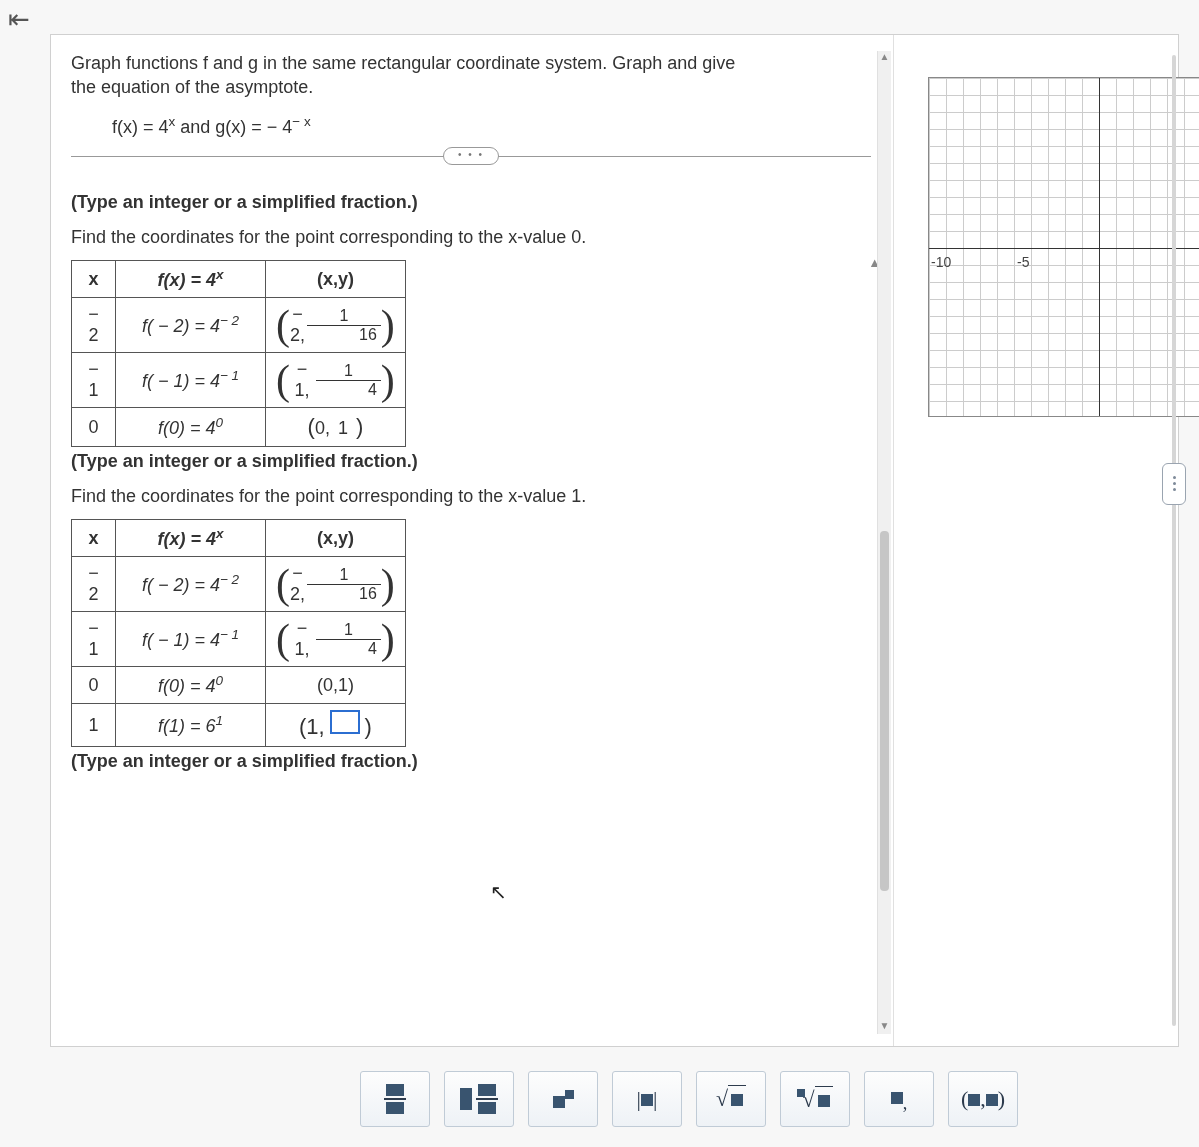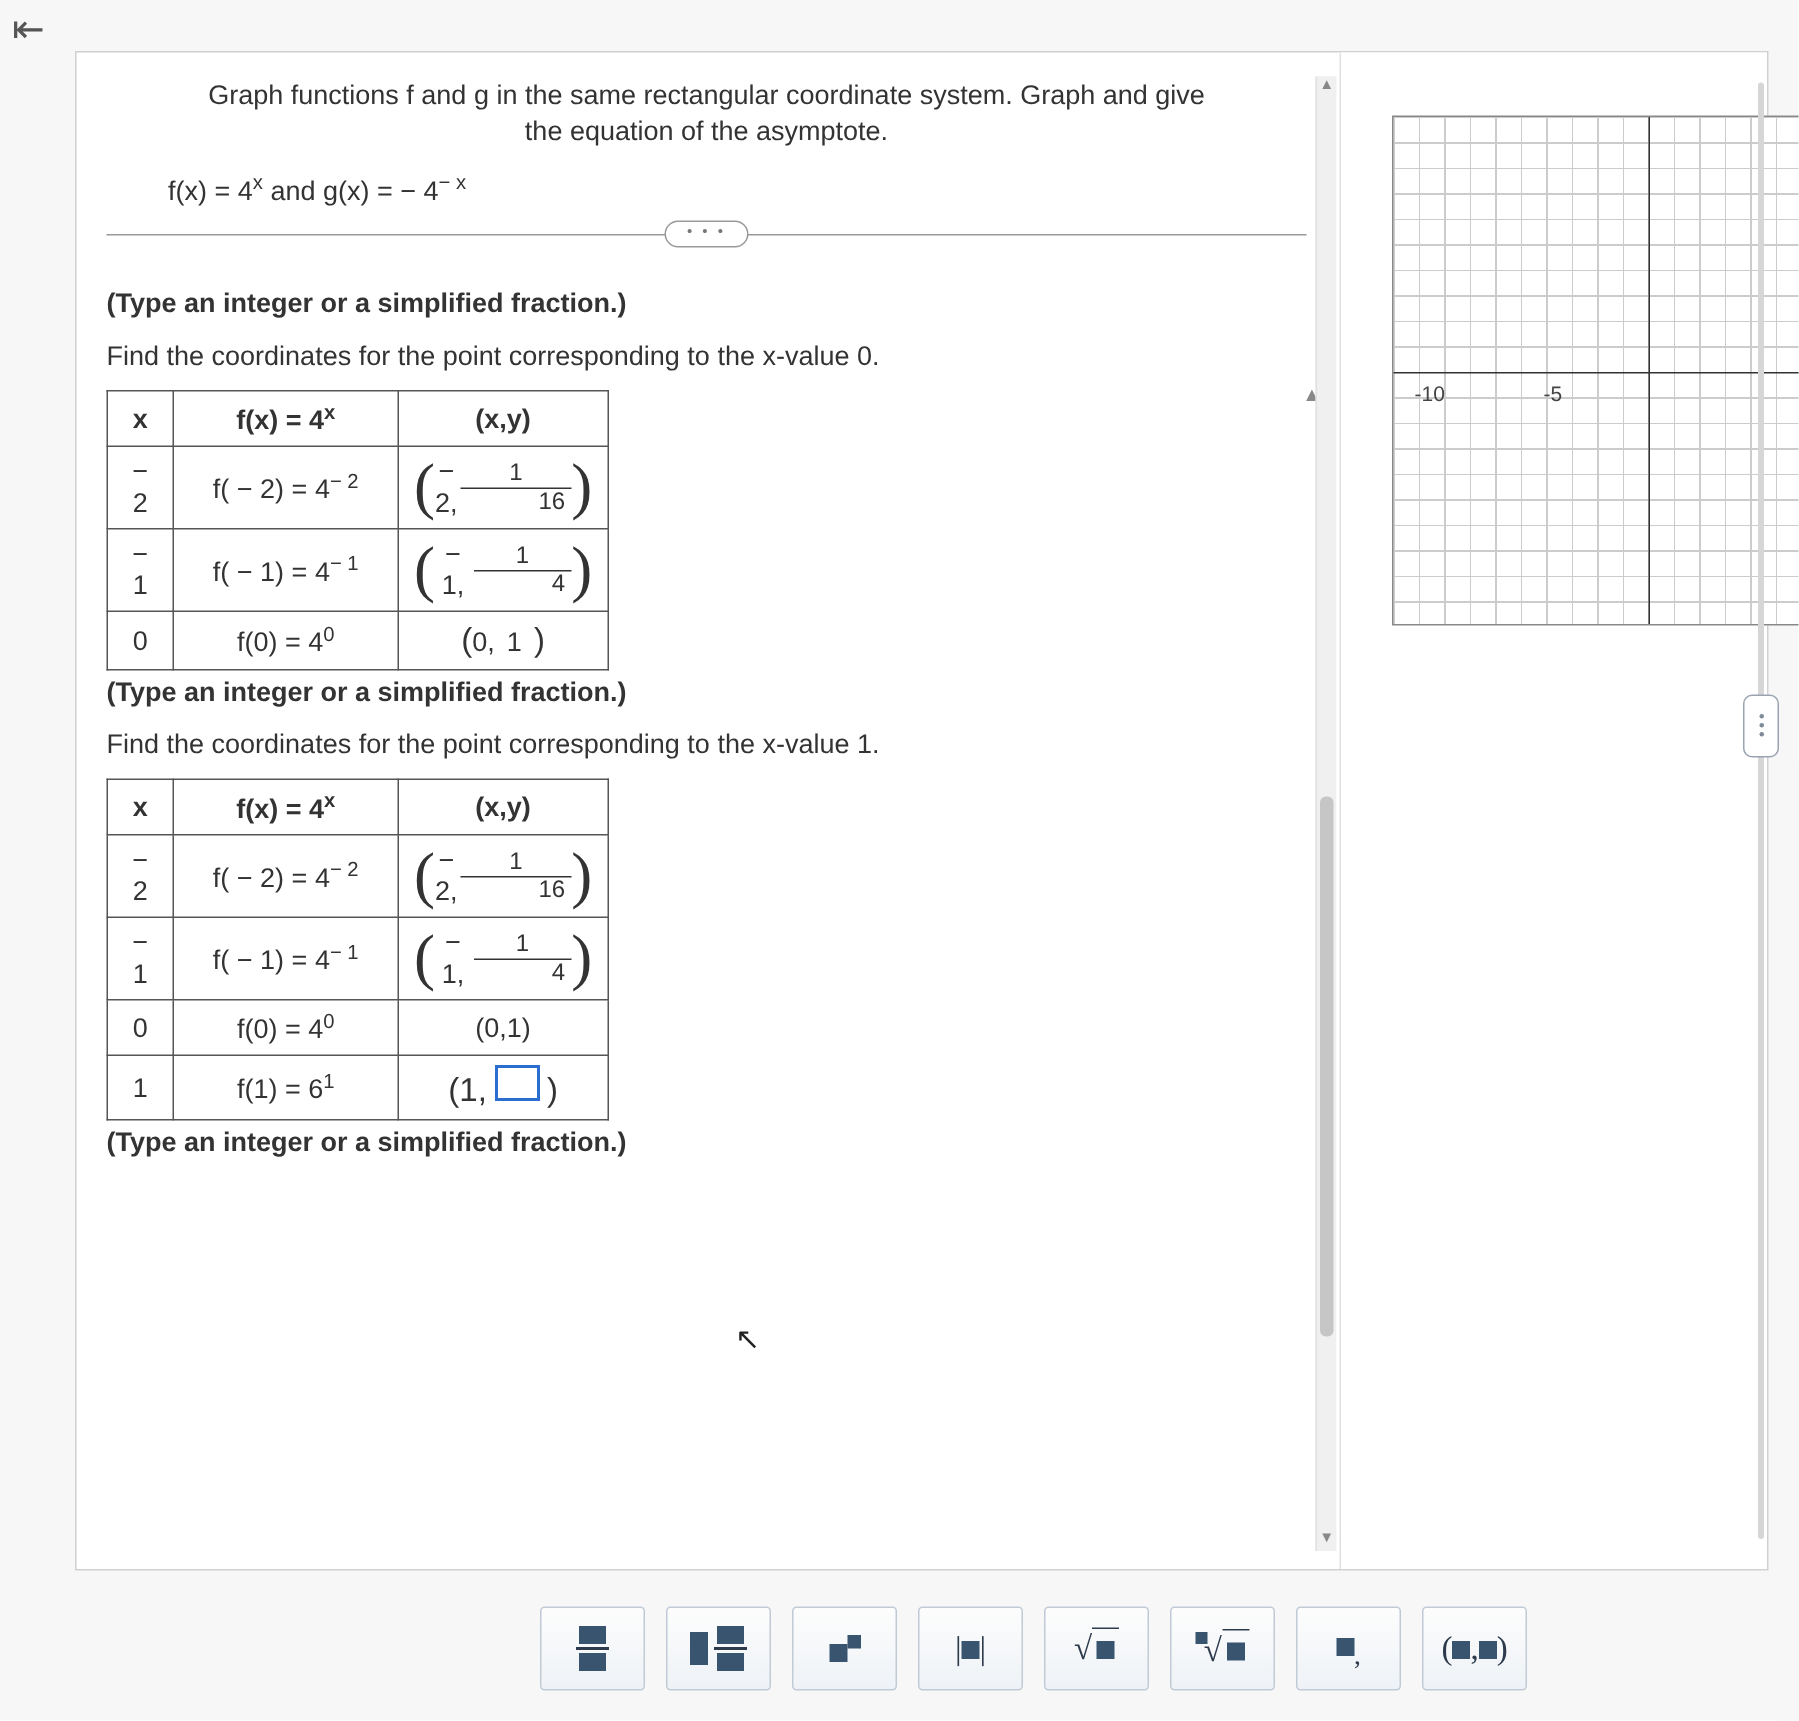--- a/index.html
+++ b/index.html
@@ -42,21 +42,21 @@
   }
   .side {
     position: absolute;
     right: 0;
     top: 0;
     bottom: 0;
     width: 285px;
     border-left: 1px solid #e0e0e0;
     background:#fff;
   }
-  .problem-text { line-height:1.35; margin-bottom: 14px; text-align: center; }
+  .problem-text { line-height:1.35; margin-bottom: 14px; }
   .eq-line { margin: 0 0 18px 41px; line-height:1.2; }
   sup { font-size: 0.75em; vertical-align: super; }
 
   .divider-wrap { position: relative; height:18px; margin-bottom:18px; }
   .divider-line { border:none; border-top:1px solid #999; margin:0; }
   .pill {
     position:absolute; left:50%; top:-9px; transform:translateX(-50%);
     background:#fff; border:1px solid #999; border-radius:10px;
     width:56px; height:18px; font-size:10px; text-align:center;
     line-height:14px; letter-spacing:2px; color:#777;
@@ -70,21 +70,21 @@
     font-size: 18px;
   }
   table.ft td, table.ft th {
     border:1px solid #555;
     padding: 6px 10px;
     text-align:center;
     font-weight:normal;
   }
   table.ft th { font-weight:bold; }
   table.ft td.c1 { width:44px; }
-  table.ft td.c2, table.ft th.c2 { width:150px; }
+  table.ft td.c2, table.ft th.c2 { width:150px;font-style:italic; }
   table.ft td.c3, table.ft th.c3 { width:126px; }
 
   .paren { display:inline-flex; align-items:center; }
   .lparen, .rparen { font-size: 42px; line-height: 42px; font-family: "Times New Roman", serif; font-weight:300; }
   .frac { display:inline-block; vertical-align:middle; text-align:center; font-size:16px; line-height:1; }
   .frac .num { display:block; border-bottom:1px solid #333; padding:0 4px 1px; }
   .frac .den { display:block; padding:1px 4px 0;margin-left:48px; }
   .pair-left { margin-right:2px; }
 
   .ans-input {
@@ -104,21 +104,21 @@
   .grid {
     position:relative; width:340px; height:340px;
     background:
       repeating-linear-gradient(#ccc 0 1px, transparent 1px 17px),
       repeating-linear-gradient(90deg,#ccc 0 1px, transparent 1px 17px);
     background-color:#fff;
     border:1px solid #888;
   }
   .axis-h { position:absolute; left:0; right:0; top:170px; height:0; border-top:1.5px solid #333; }
   .axis-v { position:absolute; top:0; bottom:0; left:170px; width:0; border-left:1.5px solid #333; }
-  .tick-label { position:absolute; font-size:14px; color:#444;padding-left:12px; }
+  .tick-label { position:absolute; font-size:14px; color:#444; }
 
   .vslider {
     position:absolute; right:-16px; top:20px; bottom:20px; width:40px;
     display:flex; align-items:center; justify-content:center;
   }
   .vslider .track {
     width:4px; background:#d6d6d6; height:100%; border-radius:3px; position:relative;
   }
   .vslider .thumb {
     position:absolute; left:-10px; width:24px; height:42px;

